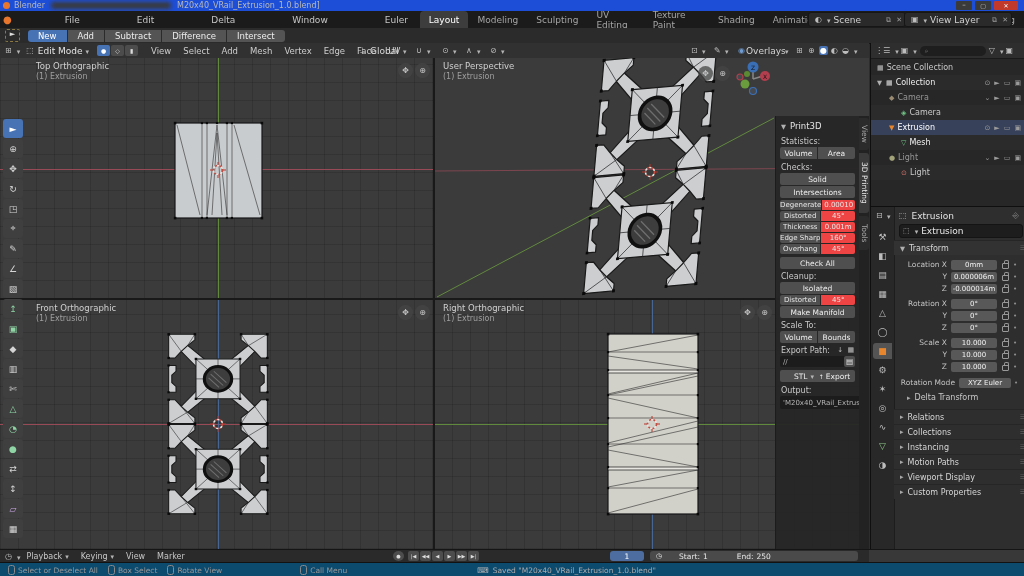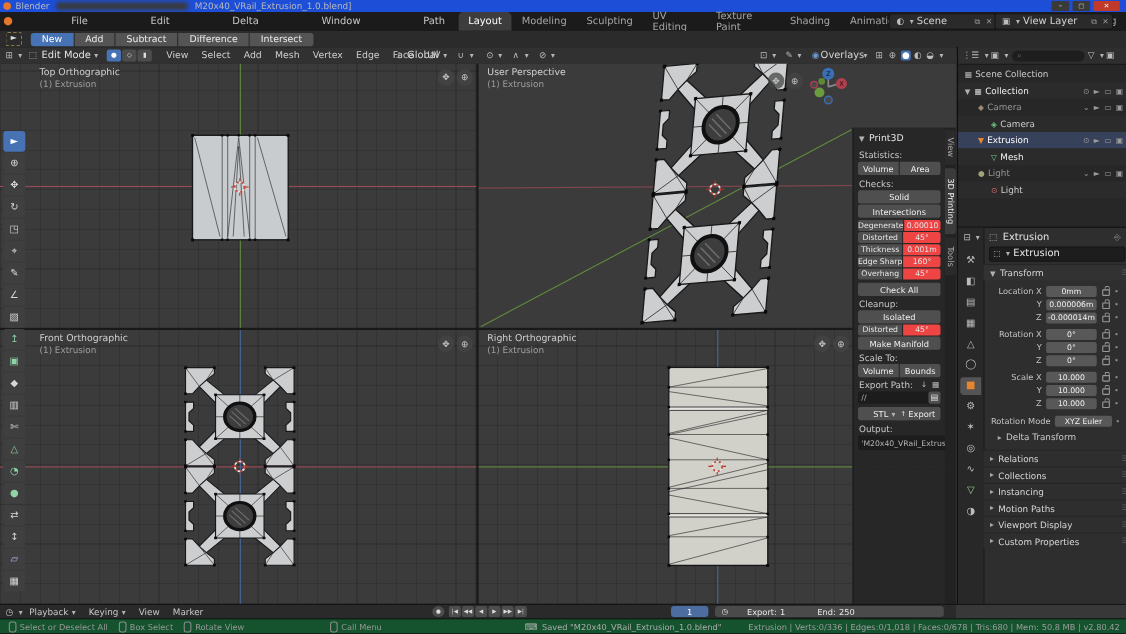--- a/index.html
+++ b/index.html
@@ -79,21 +79,21 @@
   .ppanel{position:absolute;left:23px;width:131px;height:14px;display:flex;align-items:center;padding-left:6px;color:#d6d6d6;font-size:8px;border-top:1px solid #262626;background:#323232;}
   .grip{position:absolute;right:5px;color:#5c5c5c;font-size:7px;}
   
   #timeline{left:0;top:549px;width:1024px;height:13px;background:#2a2a2a;border-top:1px solid #151515;}
   #timeline .right{position:absolute;left:869px;top:0;width:155px;height:13px;background:#383838;}
   .tmenu{padding:0 6px;color:#c8c8c8;font-size:8px;height:100%;display:flex;align-items:center;}
   .transport{display:flex;gap:1px;}
   .trbtn{width:11px;height:10px;background:#4d4d4d;border-radius:2px;color:#ddd;font-size:5px;display:flex;align-items:center;justify-content:center;}
   .framepill{background:#4d6da0;border-radius:3px;height:10px;color:#fff;font-size:7.5px;display:flex;align-items:center;justify-content:center;}
   .sepill{background:#4a4a4a;border-radius:3px;height:10px;color:#e8e8e8;font-size:7.5px;display:flex;align-items:center;padding:0 6px;gap:3px;}
-  #statusbar{left:0;top:562px;width:1024px;height:14px;background:#14532d;border-top:1px solid #121212;color:#979797;font-size:7.5px;}
+  #statusbar{left:0;top:562px;width:1024px;height:14px;background:#0c4a6e;border-top:1px solid #121212;color:#979797;font-size:7.5px;}
   .mico{display:inline-block;width:5px;height:8px;border:1px solid #8a8a8a;border-radius:2.5px;margin-right:3px;vertical-align:middle;}
   
   .mf{fill:#ccced0;stroke:#191919;stroke-width:1;stroke-linejoin:round;}
   .mfb{fill:#d2d1c9;stroke:#17171a;stroke-width:1.2;}
   .ml{stroke:#2c2c2e;stroke-width:0.6;fill:none;}
 </style>
 </head>
 <body>
 
 <div id="app">
@@ -160,21 +160,21 @@
     <span style="position:absolute;right:33px;width:16px;height:9px;background:#3a3a3a;border-radius:1px;color:#ccc;text-align:center;line-height:9px;font-size:6px">▢</span>
     <span style="position:absolute;right:6px;width:24px;height:9px;background:#c0392b;border-radius:1px;color:#fff;text-align:center;line-height:9px;font-size:6px">✕</span>
   </div>
 
   <div class="abs flex" id="menubar">
     <span class="hico" style="color:#e8762c;font-size:10px;margin:0 3px">●</span>
     <span class="menu">File</span>
     <span class="menu">Edit</span>
     <span class="menu">Delta</span>
     <span class="menu">Window</span>
-    <span class="menu">Path</span>
+    <span class="menu">Euler</span>
     <span style="width:6px"></span>
     <span class="wtab active">Layout</span>
     <span class="wtab">Modeling</span>
     <span class="wtab">Sculpting</span>
     <span class="wtab">UV Editing</span>
     <span class="wtab">Texture Paint</span>
     <span class="wtab">Shading</span>
     <span class="wtab">Animation</span>
     <span class="wtab">Rendering</span>
     <span class="wtab">Compositing</span>
@@ -663,34 +663,33 @@
       <span class="trbtn">|◀</span>
       <span class="trbtn">◀◀</span>
       <span class="trbtn">◀</span>
       <span class="trbtn">▶</span>
       <span class="trbtn">▶▶</span>
       <span class="trbtn">▶|</span>
     </div>
     <span class="framepill" style="position:absolute;left:610px;top:1px;width:34px">1</span>
     <div class="sepill" style="position:absolute;left:650px;top:1px;width:196px">
       <span style="font-size:7px">◷</span>
-      <span style="margin-left:14px">Export:</span>
+      <span style="margin-left:14px">Start:</span>
       <span>1</span>
       <span style="margin-left:26px">End:</span>
       <span>250</span>
     </div>
   </div>
 
   <div class="abs flex" id="statusbar">
     <span style="margin-left:8px"><span class="mico"></span></span>
     <span>Select or Deselect All</span>
     <span style="margin-left:10px"><span class="mico"></span></span>
     <span>Box Select</span>
     <span style="margin-left:10px"><span class="mico"></span></span>
     <span>Rotate View</span>
     <span style="margin-left:78px"><span class="mico"></span></span>
     <span>Call Menu</span>
     <span style="margin-left:130px;color:#b5b5b5;font-size:8px">⌨</span>
     <span style="margin-left:4px;color:#ababab">Saved "M20x40_VRail_Extrusion_1.0.blend"</span>
-    <span style="position:absolute;right:6px;color:#9d9d9d">Extrusion | Verts:0/336 | Edges:0/1,018 | Faces:0/678 | Tris:680 | Mem: 50.8 MB | v2.80.42</span>
   </div>
 
 </div>
 
 </body></html>

